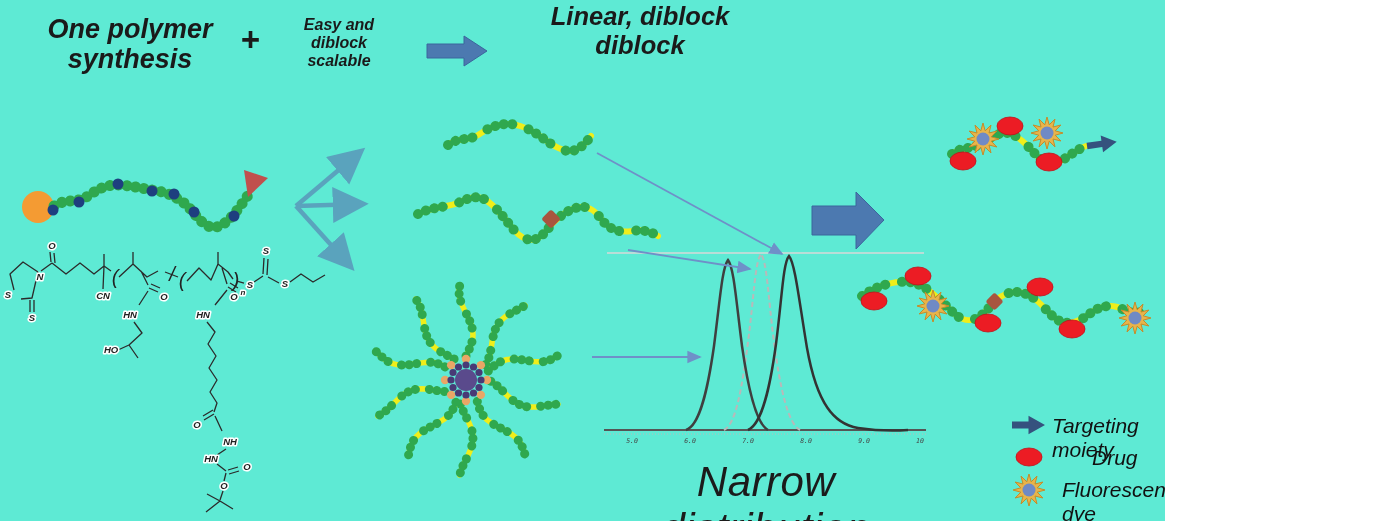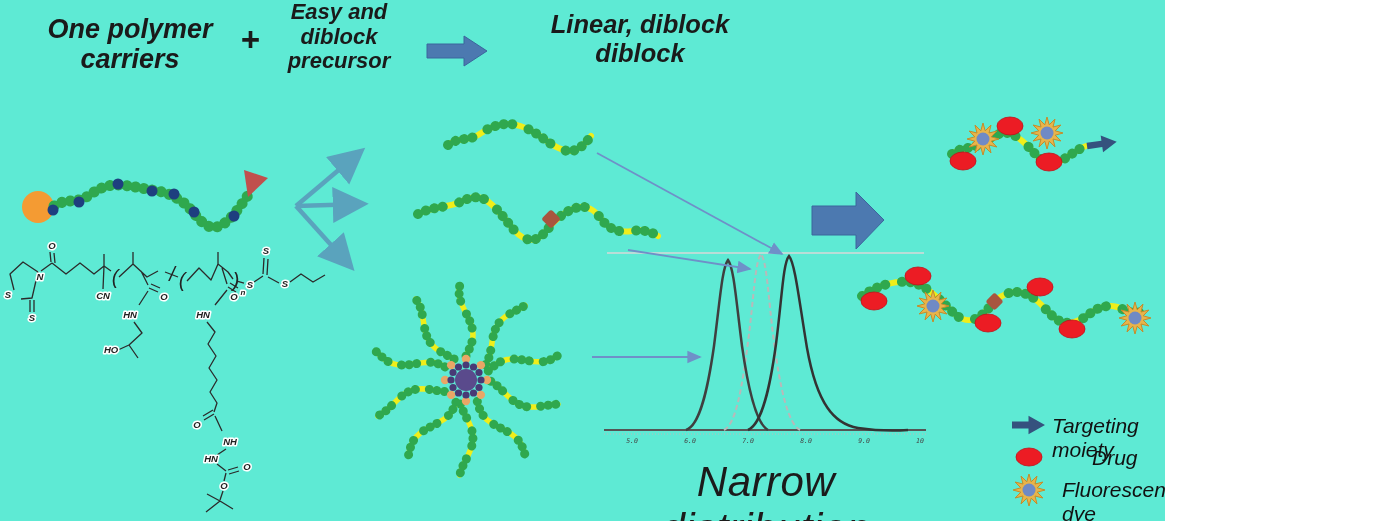--- a/index.html
+++ b/index.html
@@ -1,46 +1,46 @@
 <!DOCTYPE html>
 <html><head>
 <meta charset="utf-8">
 <style>
   html,body{margin:0;padding:0;background:#fff;}
   #figure{position:relative;width:1165px;height:521px;background:#5eead4;overflow:hidden;
           font-family:"Liberation Sans",sans-serif;color:#1a1a1a;font-style:italic;}
   .txt{position:absolute;text-align:center;font-weight:bold;color:#1a1a1a;line-height:1.12;}
   #t-precursor{left:28px;top:14px;width:204px;font-size:27px;}
   #t-plus{left:230px;top:22px;width:40px;font-size:33px;}
-  #t-synthesis{left:280px;top:0;width:118px;font-size:22px;}
-  #t-carriers{left:488px;top:10px;width:304px;font-size:25.5px;}
+  #t-synthesis{left:280px;top:16px;width:118px;font-size:16px;}
+  #t-carriers{left:488px;top:2px;width:304px;font-size:25.5px;}
   #t-result{left:918px;top:0px;width:414px;font-size:27px;}
   #t-distribution{left:600px;top:458px;width:332px;font-size:42px;font-weight:400;color:#1b1b1b;letter-spacing:.5px;}
   .legend-label{position:absolute;font-size:21px;font-weight:400;color:#111;text-align:left;}
   #lg0{left:1052px;top:414px;} #lg1{left:1092px;top:446px;} #lg2{left:1062px;top:478px;}
   svg text.chem{font-family:"Liberation Sans",sans-serif;font-size:9.5px;font-weight:bold;fill:#222;
                 paint-order:stroke;stroke:#fff;stroke-width:3px;text-anchor:middle;}
   svg text.paren{font-size:20px;font-weight:400;stroke-width:0;}
   svg text.sub{font-size:8px;}
   svg text.tick{font-family:"DejaVu Sans Mono",monospace;font-size:6.5px;fill:#444;text-anchor:middle;}
 </style>
 </head>
 <body>
 
 <div id="figure">
 
   <div class="txt" id="t-precursor">
     <div>One polymer</div>
-    <div>carriers</div>
+    <div>synthesis</div>
   </div>
   <div class="txt" id="t-plus">+</div>
   <div class="txt" id="t-synthesis">
     <div>Easy and</div>
     <div>diblock</div>
-    <div>precursor</div>
+    <div>scalable</div>
   </div>
   <div class="txt" id="t-carriers">
     <div>Linear, diblock</div>
     <div>diblock</div>
   </div>
   <div class="txt" id="t-result">
   </div>
   <div class="txt" id="t-distribution">Narrow distribution</div>
 
   <div class="legend-label" id="lg0">Targeting moiety</div>

